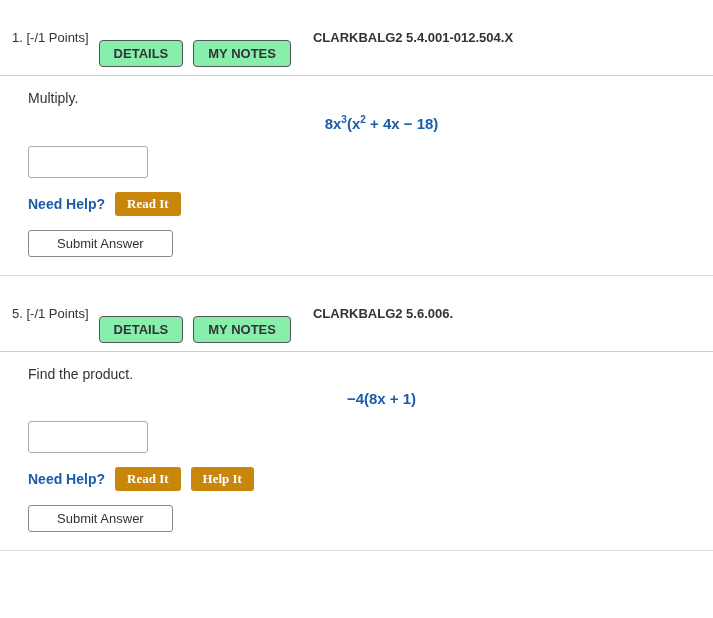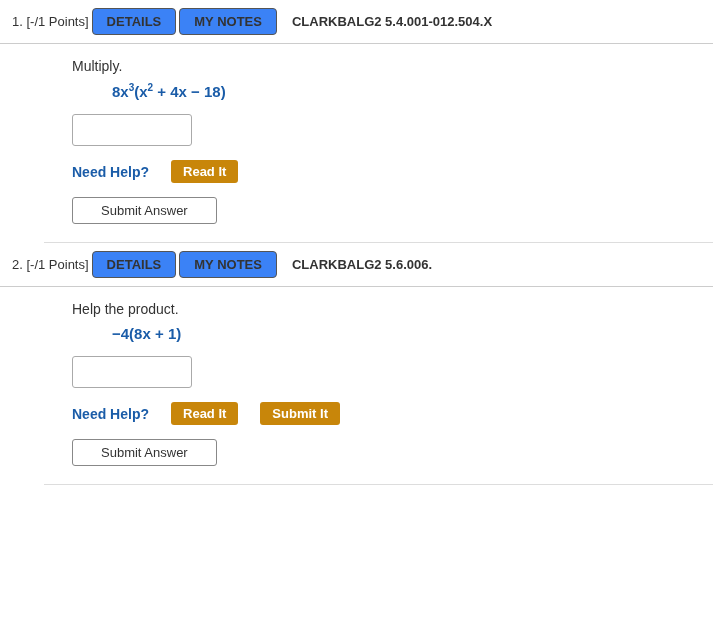--- a/index.html
+++ b/index.html
@@ -8,99 +8,101 @@
       background: #fff;
       font-size: 14px;
       color: #333;
     }
 
     .header-bar {
       display: flex;
       align-items: center;
       padding: 8px 12px;
       border-bottom: 1px solid #ccc;
-      gap: 3px;
+      gap: 10px;
       background: #fff;
     }
 
     .points-label {
       font-size: 13px;
       color: #333;
       white-space: nowrap;
     }
 
     .btn-details, .btn-mynotes {
       padding: 5px 14px;
       border: 1.5px solid #555;
-      background: #3b82f6;
+      background: #86efac;
       border-radius: 4px;
       font-size: 13px;
       cursor: pointer;
       font-weight: bold;
       color: #333;
+      margin-top: 32px;
     }
 
     .course-code {
       font-size: 13px;
       color: #333;
       font-weight: bold;
       margin-left: 12px;
     }
 
     .question-block {
       padding: 14px 18px 18px 28px;
       border-bottom: 1px solid #ddd;
-      margin-left: 44px;
     }
 
     .question-instruction {
       font-size: 14px;
       color: #333;
       margin-bottom: 8px;
     }
 
     .math-expression {
       font-size: 15px;
       color: #1a5ca8;
       font-weight: bold;
       margin-bottom: 14px;
       margin-left: 40px;
+      text-align: center;
     }
 
     .answer-box {
       width: 120px;
       height: 32px;
       border: 1px solid #aaa;
       border-radius: 3px;
       margin-bottom: 14px;
       display: block;
     }
 
     .need-help-row {
       display: flex;
       align-items: center;
-      gap: 22px;
+      gap: 10px;
       margin-bottom: 14px;
     }
 
     .need-help-label {
       color: #1a5ca8;
       font-weight: bold;
       font-size: 14px;
     }
 
     .btn-read-it, .btn-master-it, .btn-watch-it {
       padding: 4px 12px;
       border: none;
       border-radius: 3px;
       font-size: 13px;
       cursor: pointer;
       font-weight: bold;
       color: #fff;
       background: #c8860a;
+      font-family: Liberation Serif, serif;
     }
 
     .btn-submit {
       padding: 5px 28px;
       border: 1.5px solid #888;
       background: #fff;
       border-radius: 3px;
       font-size: 13px;
       cursor: pointer;
       color: #333;
@@ -127,31 +129,31 @@
   </div>
   <input type="text" class="answer-box" style="">
   <div class="need-help-row">
     <span class="need-help-label">Need Help?</span>
     <button class="btn-read-it">Read It</button>
   </div>
   <button class="btn-submit">Submit Answer</button>
 </div>
 
 <div class="header-bar">
-  <span class="points-label">2. [-/1 Points]</span>
+  <span class="points-label">5. [-/1 Points]</span>
   <button class="btn-details">DETAILS</button>
   <button class="btn-mynotes">MY NOTES</button>
   <span class="course-code">CLARKBALG2 5.6.006.</span>
 </div>
 
 <div class="question-block">
-  <p class="question-instruction">Help the product.</p>
+  <p class="question-instruction">Find the product.</p>
   <div class="math-expression">
     −4(8x + 1)
   </div>
   <input type="text" class="answer-box" style="">
   <div class="need-help-row">
     <span class="need-help-label">Need Help?</span>
     <button class="btn-read-it">Read It</button>
-    <button class="btn-watch-it">Submit It</button>
+    <button class="btn-watch-it">Help It</button>
   </div>
   <button class="btn-submit">Submit Answer</button>
 </div>
 
 </body></html>

